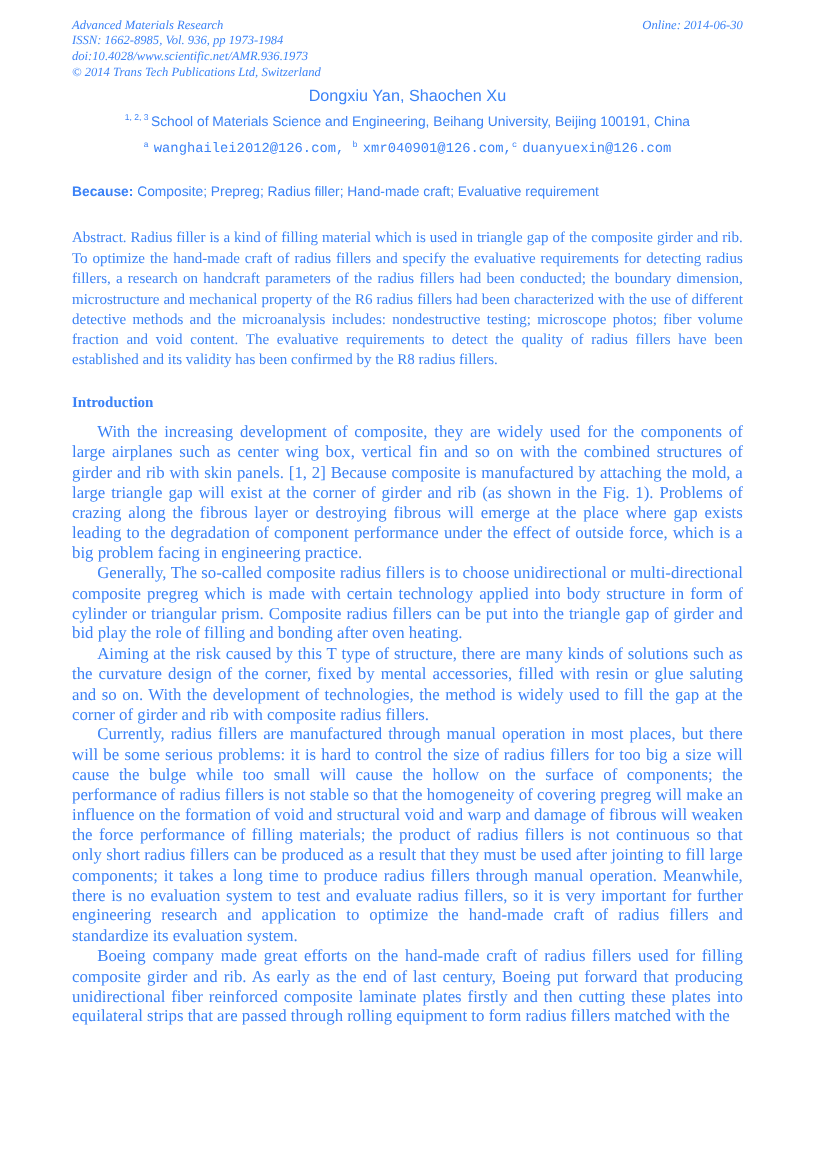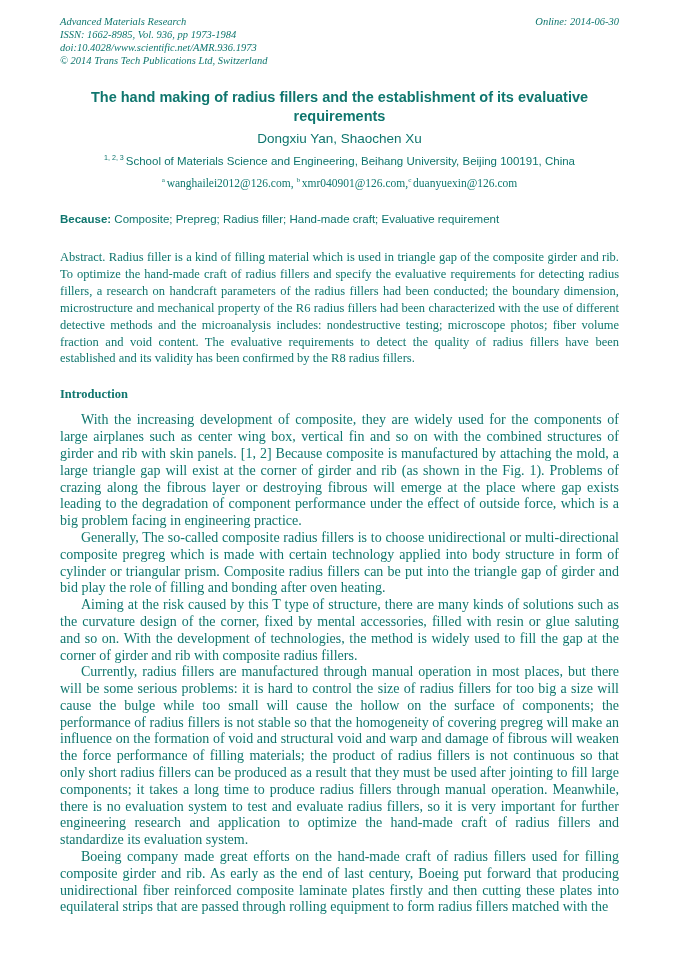--- a/index.html
+++ b/index.html
@@ -7,21 +7,21 @@
     padding: 0;
     background: #ffffff;
   }
   .page {
     position: relative;
     width: 678px;
     height: 959px;
     background: #ffffff;
     box-sizing: border-box;
     padding: 15px 59px 0 60px;
-    color: #0f766e;
+    color: #3b82f6;
     overflow: hidden;
   }
   
   .head-row {
     display: flex;
     justify-content: space-between;
     align-items: flex-start;
     font-family: "Liberation Serif", serif;
     font-style: italic;
     font-size: 10.5px;
@@ -48,21 +48,21 @@
   .authors-line:first-of-type { margin-top: 3px; }
   .affiliation {
     margin-top: 3px;
     font-family: "Liberation Sans", sans-serif;
     font-size: 11.5px;
     line-height: 15px;
     text-align: center;
   }
   .emails {
     margin-top: 7px;
-    font-family: Liberation Serif, serif;
+    font-family: Liberation Mono, monospace;
     font-size: 11.5px;
     line-height: 15px;
     text-align: center;
   }
   sup {
     font-size: 0.62em;
     line-height: 0;
     vertical-align: super;
   }
   .keywords {
@@ -108,21 +108,20 @@
   <div class="head-row">
     <div class="head-left">
       <div>Advanced Materials Research</div>
       <div>ISSN: 1662-8985, Vol. 936, pp 1973-1984</div>
       <div>doi:10.4028/www.scientific.net/AMR.936.1973</div>
       <div>© 2014 Trans Tech Publications Ltd, Switzerland</div>
     </div>
     <div class="head-right">Online: 2014-06-30</div>
   </div>
 
-  <div class="title">The hand making of radius fillers and the establishment of its evaluative requirements</div>
 
   <div class="authors-line">Dongxiu Yan, Shaochen Xu</div>
 
   <div class="affiliation"><sup>1, 2, 3 </sup><span>School of Materials Science and Engineering, Beihang University, Beijing 100191, China</span></div>
 
   <div class="emails"><sup>a </sup><span>wanghailei2012@126.com, </span><sup>b </sup><span>xmr040901@126.com,</span><sup>c </sup><span>duanyuexin@126.com</span></div>
 
   <div class="keywords">
     <b>Because:</b><span> Composite; Prepreg; Radius filler; Hand-made craft; Evaluative requirement</span>
   </div>

